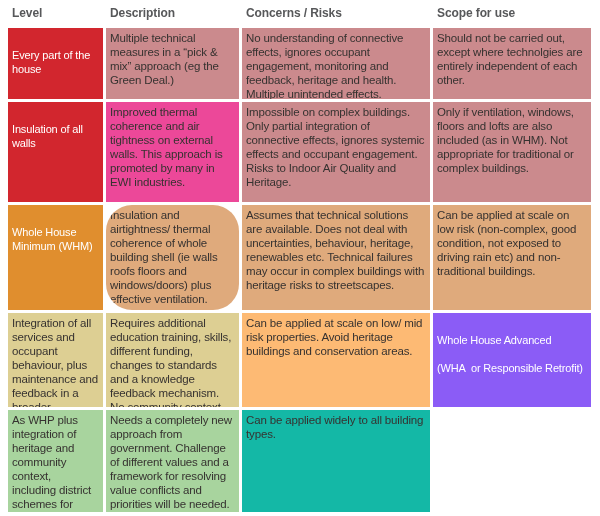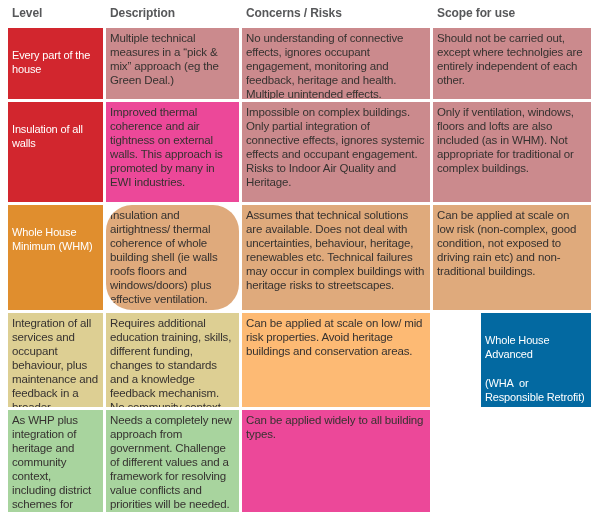--- a/index.html
+++ b/index.html
@@ -73,21 +73,21 @@
 
     <div class="cell level" style="background-color: rgb(224, 142, 46);">Whole House Minimum (WHM)</div>
     <div class="cell body" style="background-color: rgb(223, 170, 124); border-radius: 26px;">Insulation and airtightness/ thermal coherence of whole building shell (ie walls roofs floors and windows/doors) plus effective ventilation.</div>
     <div class="cell body" style="background-color: rgb(223, 170, 124);">Assumes that technical solutions are available. Does not deal with uncertainties, behaviour, heritage, renewables etc. Technical failures may occur in complex buildings with heritage risks to streetscapes.</div>
     <div class="cell body" style="background-color: rgb(223, 170, 124);">Can be applied at scale on low risk (non-complex, good condition, not exposed to driving rain etc) and non-traditional buildings.</div>
 
     <div class="cell body" style="background-color: rgb(221, 207, 147);">Integration of all services and occupant behaviour, plus maintenance and feedback in a broader programme.</div>
     <div class="cell body" style="background-color: rgb(221, 207, 147);">Requires additional education training, skills, different funding, changes to standards and a knowledge feedback mechanism. No community context, so heritage risks and lost opportunities.</div>
     <div class="cell body" style="background-color: #fdba74;">Can be applied at scale on low/ mid risk properties. Avoid heritage buildings and conservation areas.</div>
 
-    <div class="cell level" style="background-color: #0369a1; margin-left: 48px;">Whole House Advanced
+    <div class="cell level" style="background-color: #8b5cf6;">Whole House Advanced
 
 (WHA  or Responsible Retrofit)</div>
     <div class="cell body" style="background-color: rgb(168, 212, 158);">As WHP plus integration of heritage and community context, including district schemes for renewable energy, local employment.</div>
     <div class="cell body" style="background-color: rgb(168, 212, 158);">Needs a completely new approach from government. Challenge of different values and a framework for resolving value conflicts and priorities will be needed.</div>
-    <div class="cell body" style="background-color: #ec4899;">Can be applied widely to all building types.</div>
+    <div class="cell body" style="background-color: #14b8a6;">Can be applied widely to all building types.</div>
 
   </div>
 </div>
 
 </body></html>

